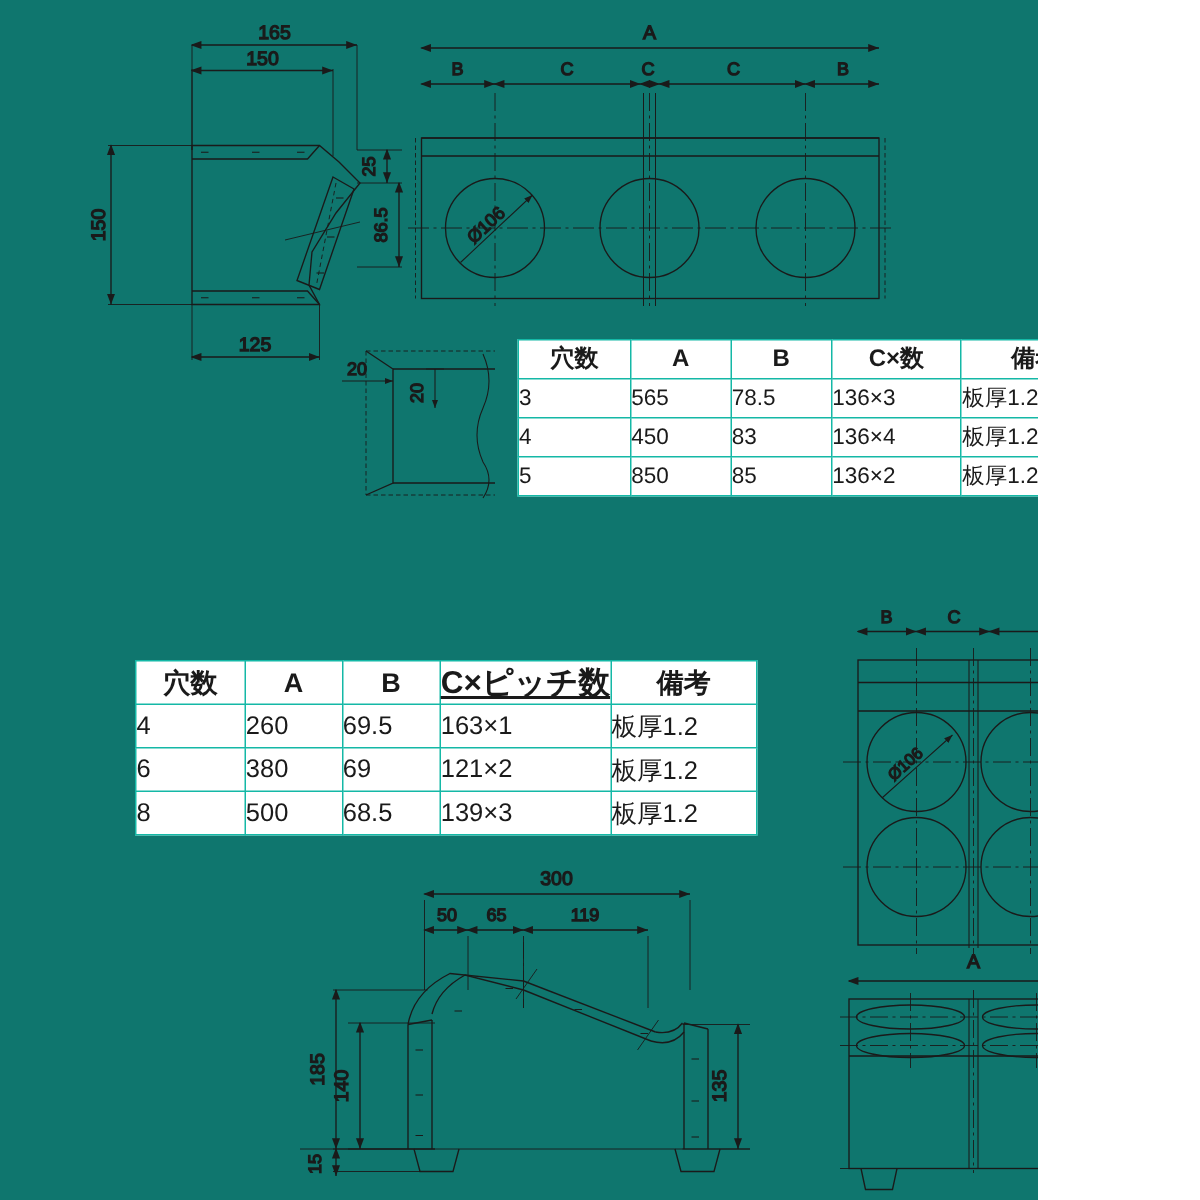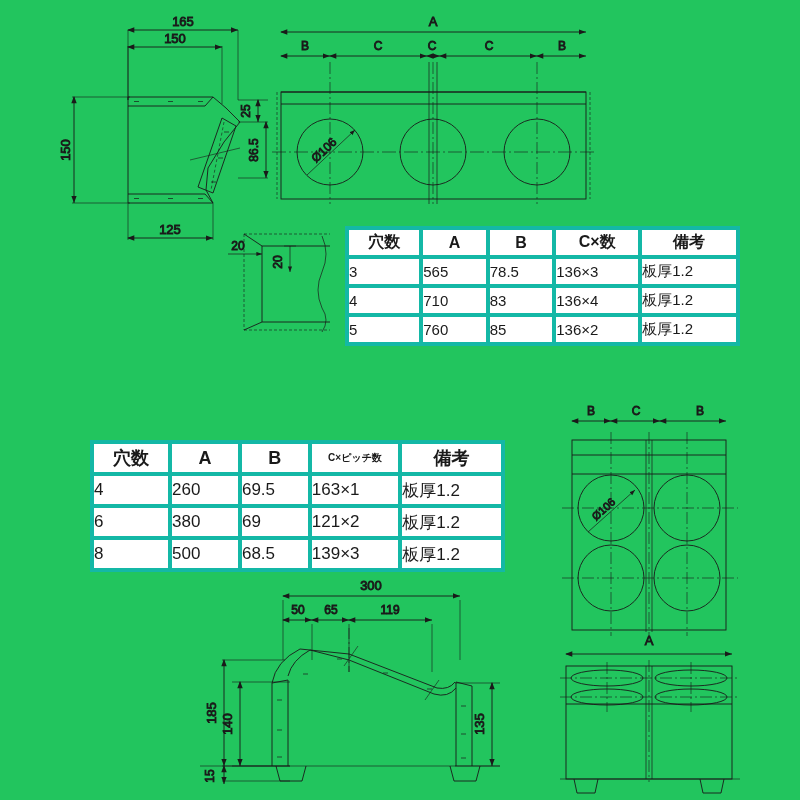--- a/index.html
+++ b/index.html
@@ -7,44 +7,44 @@
     margin: 0;
     padding: 0;
     background: #ffffff;
   }
   body {
     font-family: "Liberation Sans", "DejaVu Sans", sans-serif;
     color: #1a1a1a;
   }
   #sheet {
     position: relative;
-    width: 800px;
+    width: 692px;
     height: 800px;
-    background: #22c55e;
+    background: #0f766e;
     overflow: hidden;
   }
   svg.draw {
     position: absolute;
     left: 0;
     top: 0;
     width: 800px;
     height: 800px;
   }
   svg.draw text {
     font-family: "Liberation Sans", "DejaVu Sans", sans-serif;
     fill: #1a1a1a;
   }
   
   .spec-table {
     position: absolute;
     border-collapse: collapse;
     background: #ffffff;
   }
   .spec-table td, .spec-table th {
-    border: 4px solid #14b8a6;
+    border: 1px solid #14b8a6;
     vertical-align: middle;
     font-weight: normal;
     padding: 0;
     white-space: nowrap;
   }
   .spec-table thead th {
     font-weight: bold;
   }
   
   #table-holes-3 {
@@ -61,21 +61,21 @@
   #table-holes-4 {
     left: 90px;
     top: 440px;
     width: 415px;
   }
   #table-holes-4 th, #table-holes-4 td {
     height: 28px;
     font-size: 17px;
   }
   #table-holes-4 thead th { font-size: 18px; }
-  #table-holes-4 .col-pitch { font-size: 10px; }
+  #table-holes-4 .col-pitch { font-size: 21px; text-decoration: underline; }
   .col-n  { width: 19%; }
   .col-a  { width: 17%; }
   .col-b  { width: 17%; }
   .col-c  { width: 22%; margin-left: 48px; }
   .col-r  { width: 25%; margin-top: 24px; }
 </style>
 </head>
 <body>
 
 <div id="sheet">
@@ -368,28 +368,28 @@
     <tbody>
       <tr>
         <td>3</td>
         <td>565</td>
         <td>78.5</td>
         <td>136×3</td>
         <td>板厚1.2</td>
       </tr>
       <tr>
         <td>4</td>
-        <td>710</td>
+        <td>450</td>
         <td>83</td>
         <td>136×4</td>
         <td>板厚1.2</td>
       </tr>
       <tr>
         <td>5</td>
-        <td>760</td>
+        <td>850</td>
         <td>85</td>
         <td>136×2</td>
         <td>板厚1.2</td>
       </tr>
     </tbody>
   </table>
 
   <table class="spec-table" id="table-holes-4">
     <thead>
       <tr>

